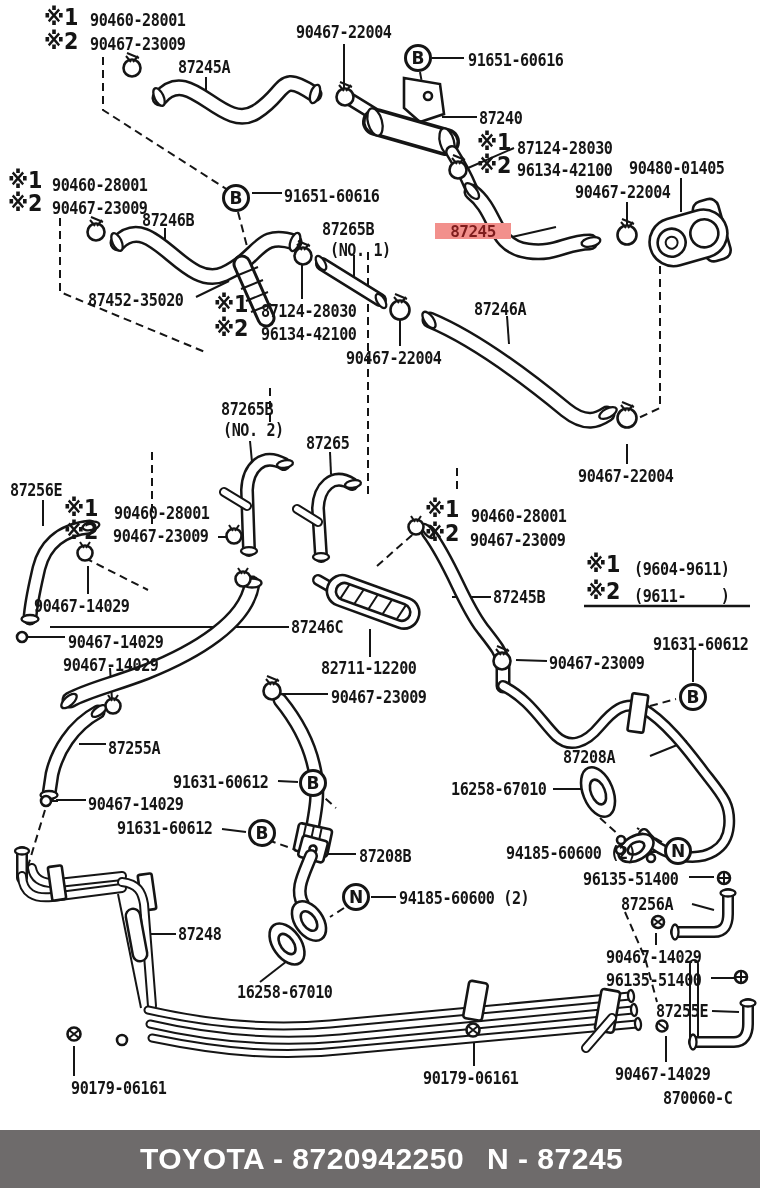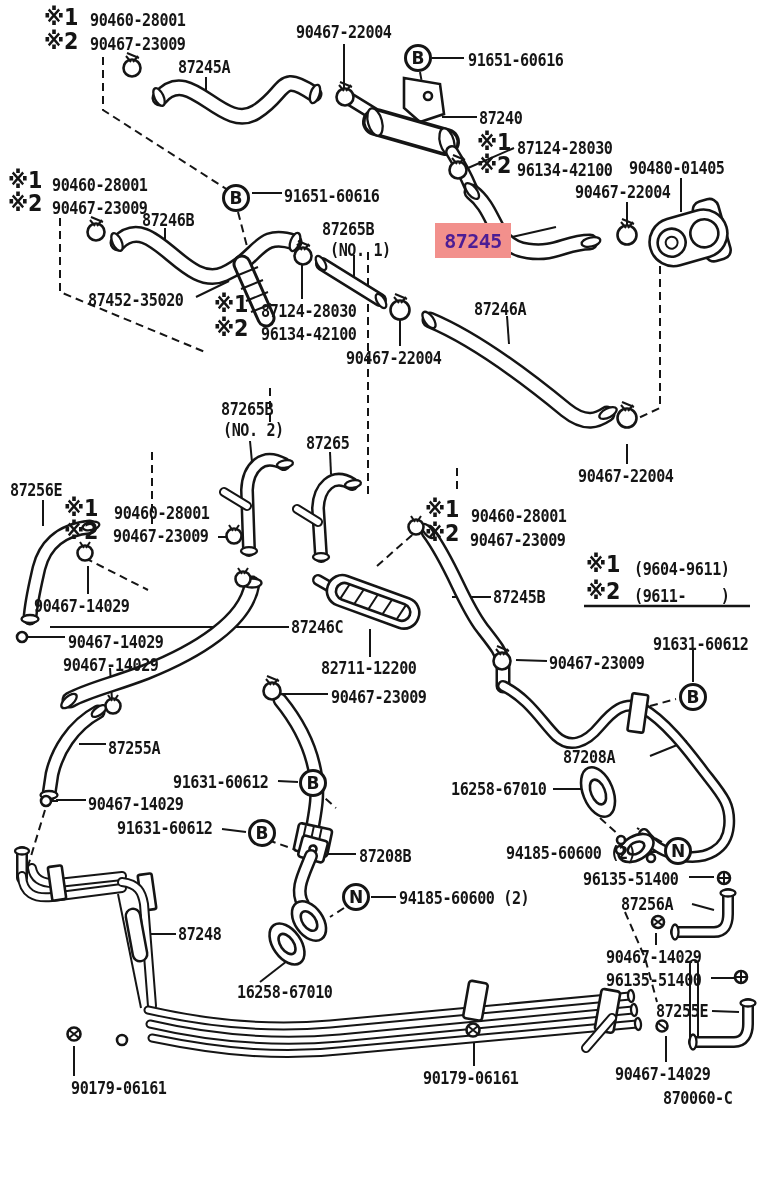--- a/index.html
+++ b/index.html
@@ -9,22 +9,22 @@
   #art{position:absolute;left:0;top:0;}
   .lbl{position:absolute;font-weight:bold;font-size:18px;line-height:19px;color:#151515;
        white-space:pre;transform:scaleX(0.84);transform-origin:0 0;letter-spacing:-0.5px;
        font-family:"DejaVu Sans Mono",monospace;}
   .ref{position:absolute;font-weight:bold;font-size:23px;line-height:23px;color:#151515;
        white-space:pre;transform:scaleX(0.9);transform-origin:0 0;
        font-family:"DejaVu Sans","DejaVu Sans Mono",sans-serif;}
   .marker{position:absolute;width:28px;height:28px;box-sizing:border-box;border:3px solid #151515;
        border-radius:50%;background:#fff;text-align:center;font-weight:bold;font-size:17px;
        line-height:22px;color:#151515;font-family:"DejaVu Sans",sans-serif;}
-  .hl{position:absolute;left:435px;top:223px;width:76px;height:35px;background:#f2908c;
-      color:#4c1d95;font-weight:bold;font-size:20px;display:flex;align-items:center;
+  .hl{position:absolute;left:435px;top:223px;width:76px;height:16px;background:#f2908c;
+      color:#7f1d1d;font-weight:bold;font-size:16px;display:flex;align-items:center;
       justify-content:center;font-family:"DejaVu Sans Mono",monospace;
       letter-spacing:-0.5px;}
   .footer{position:absolute;left:0;top:1130px;width:760px;height:58px;background:#6e6b6b;}
   .footer span{position:absolute;top:0;height:58px;line-height:58px;color:#ffffff;
       font-family:"Liberation Sans",sans-serif;font-weight:bold;font-size:30px;
       letter-spacing:0.5px;white-space:pre;}
   .f-left{left:140px;}
   .f-right{left:487px;}
   
   .ln{stroke:#151515;stroke-width:2;fill:none;}
@@ -509,14 +509,18 @@
   <div id="markers">
       <div class="marker" style="left: 404px; top: 44px;">B</div>
       <div class="marker" style="left: 222px; top: 184px;">B</div>
       <div class="marker" style="left: 679px; top: 683px;">B</div>
       <div class="marker" style="left: 299px; top: 769px;">B</div>
       <div class="marker" style="left: 248px; top: 819px;">B</div>
       <div class="marker" style="left: 664px; top: 837px;">N</div>
       <div class="marker" style="left: 342px; top: 883px;">N</div>
     </div>
 
+  <div class="footer">
+    <span class="f-left">TOYOTA - 8720942250</span>
+    <span class="f-right">N - 87245</span>
+  </div>
 
 </div>
 
 </body></html>

